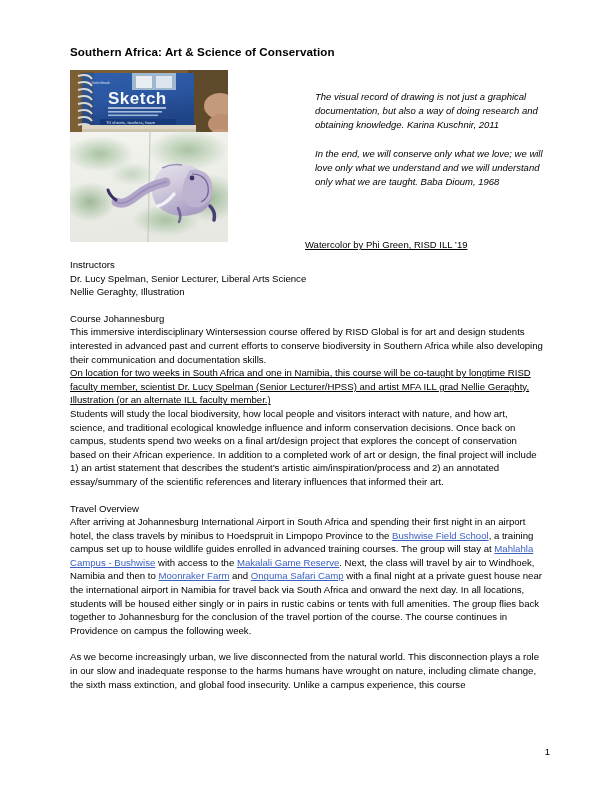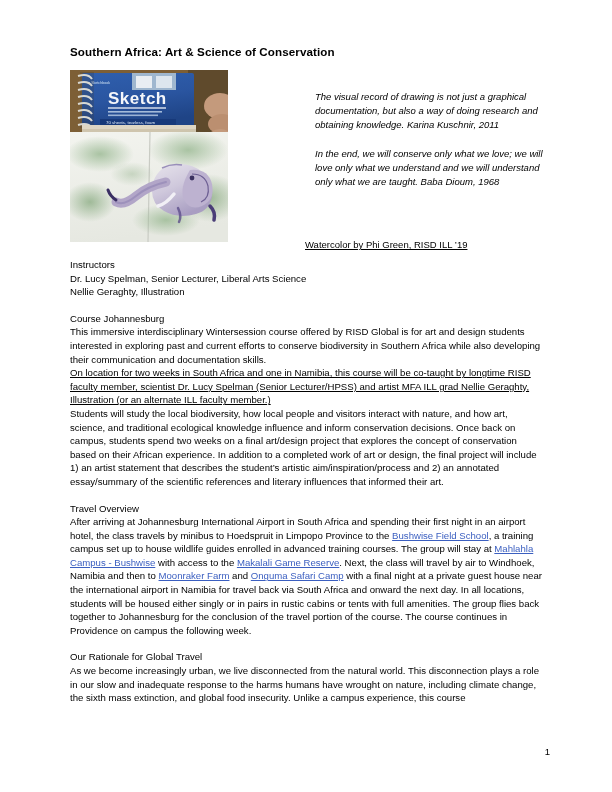--- a/index.html
+++ b/index.html
@@ -232,31 +232,30 @@
     </div>
 
     <div>
       <div class="section-heading">Instructors</div>
       <div class="instructors-line">Dr. Lucy Spelman, Senior Lecturer, Liberal Arts Science</div>
       <div class="instructors-line">Nellie Geraghty, Illustration</div>
     </div>
 
     <div class="block">
       <div class="section-heading">Course Johannesburg</div>
-      <p class="body">This immersive interdisciplinary Wintersession course offered by RISD Global is for art and design students interested in exploring past and current efforts to conserve biodiversity in Southern Africa while also developing their communication and documentation skills.</p>
+      <p class="body">This immersive interdisciplinary Wintersession course offered by RISD Global is for art and design students interested in advanced past and current efforts to conserve biodiversity in Southern Africa while also developing their communication and documentation skills.</p>
       <p class="body underline-para gap-sm">On location for two weeks in South Africa and one in Namibia, this course will be co-taught by longtime RISD faculty member, scientist Dr. Lucy Spelman (Senior Lecturer/HPSS) and artist MFA ILL grad Nellie Geraghty, Illustration (or an alternate ILL faculty member.)</p>
       <p class="body gap-sm">Students will study the local biodiversity, how local people and visitors interact with nature, and how art, science, and traditional ecological knowledge influence and inform conservation decisions. Once back on campus, students spend two weeks on a final art/design project that explores the concept of conservation based on their African experience. In addition to a completed work of art or design, the final project will include 1) an artist statement that describes the student’s artistic aim/inspiration/process and 2) an annotated essay/summary of the scientific references and literary influences that informed their art.</p>
     </div>
 
     <div class="block">
       <div class="section-heading">Travel Overview</div>
       <p class="body"><span>After arriving at Johannesburg International Airport in South Africa and spending their first night in an airport hotel, the class travels by minibus to Hoedspruit in Limpopo Province to the </span><a class="doclink" href="#">Bushwise Field School</a><span>, a training campus set up to house wildlife guides enrolled in advanced training courses. The group will stay at </span><a class="doclink" href="#">Mahlahla Campus - Bushwise</a><span> with access to the </span><a class="doclink" href="#">Makalali Game Reserve</a><span>. Next, the class will travel by air to Windhoek, Namibia and then to </span><a class="doclink" href="#">Moonraker Farm</a><span> and </span><a class="doclink" href="#">Onguma Safari Camp</a><span> with a final night at a private guest house near the international airport in Namibia for travel back via South Africa and onward the next day. In all locations, students will be housed either singly or in pairs in rustic cabins or tents with full amenities. The group flies back together to Johannesburg for the conclusion of the travel portion of the course. The course continues in Providence on campus the following week.</span></p>
     </div>
 
     <div class="block">
-      <div class="section-heading">Our Rationale for Global Travel</div>
       <p class="body">As we become increasingly urban, we live disconnected from the natural world. This disconnection plays a role in our slow and inadequate response to the harms humans have wrought on nature, including climate change, the sixth mass extinction, and global food insecurity. Unlike a campus experience, this course</p>
     </div>
 
   </div>
 
   <div class="page-number">1</div>
 </div>
 
 </body></html>

